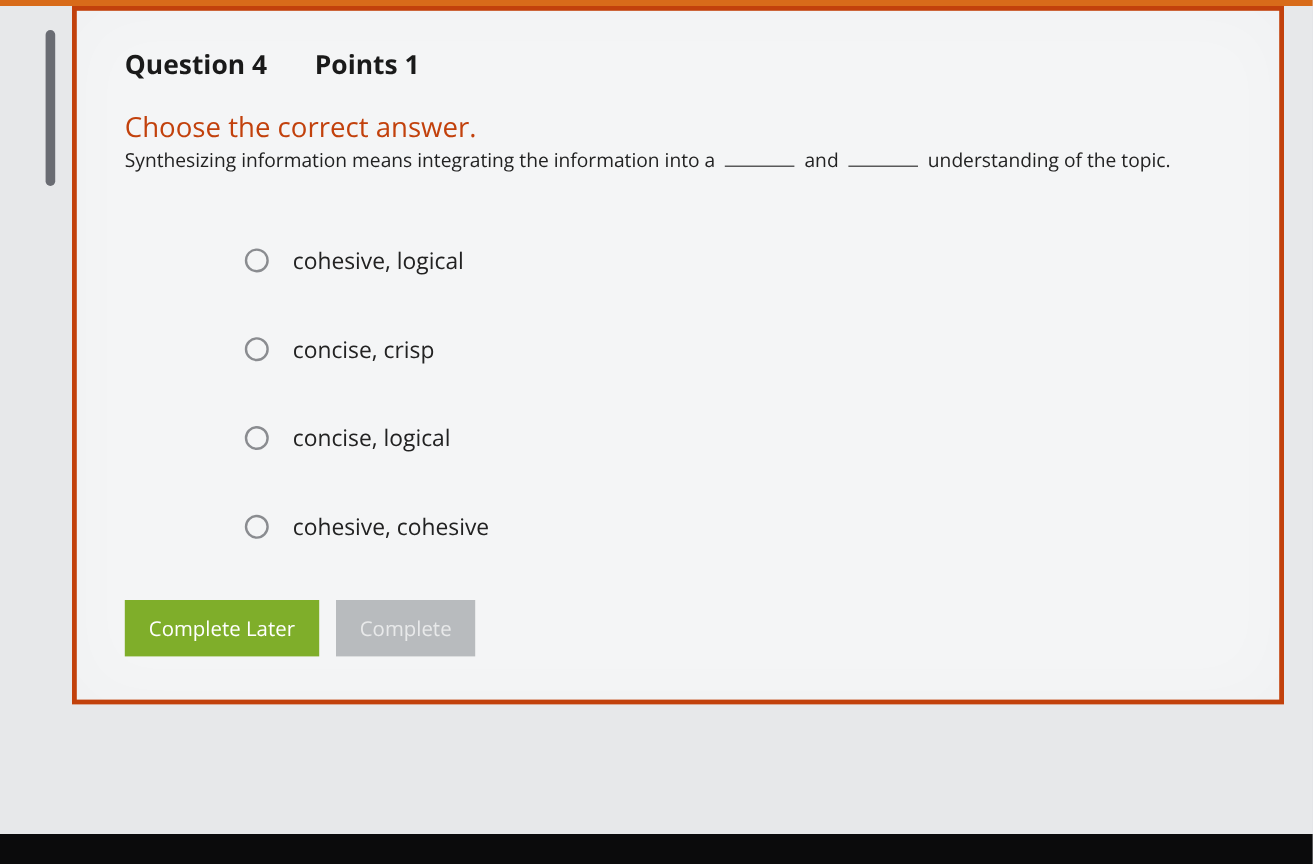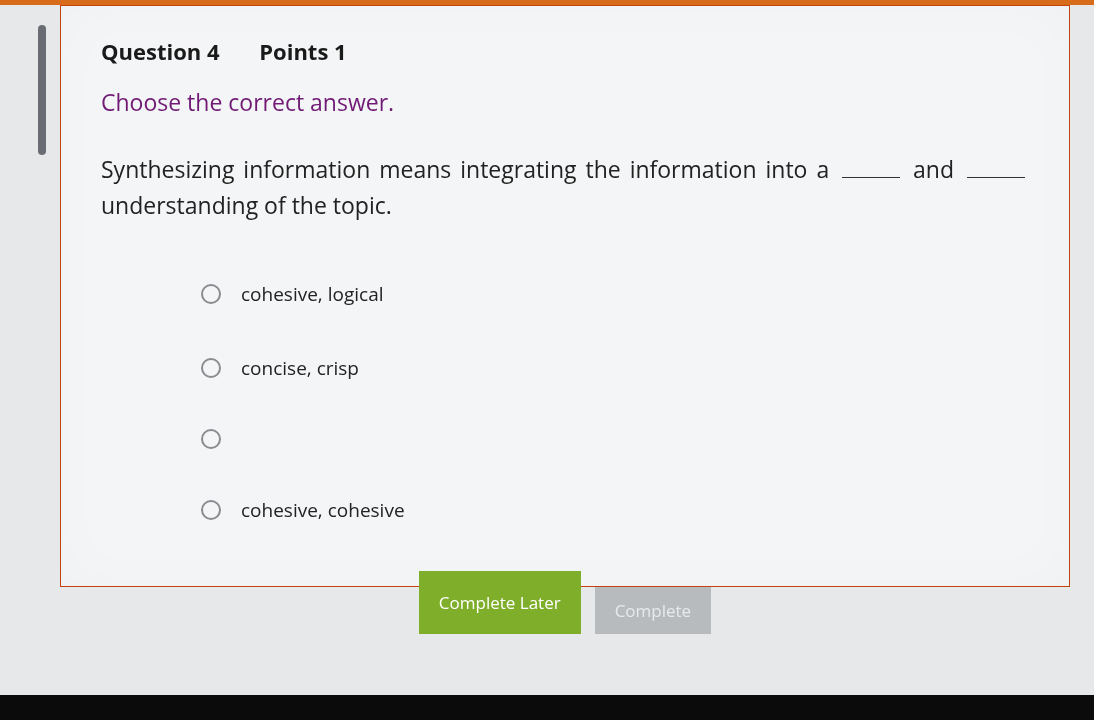--- a/index.html
+++ b/index.html
@@ -16,21 +16,21 @@
     position: relative;
     width: 100%;
     height: 690px;
     background: #e7e8ea;
     padding: 0;
   }
   .card {
     position: relative;
     margin: 0 24px 0 60px;
     background: #f4f5f6;
-    border: 1px solid #c2410c;
+    border: 4px solid #c2410c;
     height: 582px;
     padding: 30px 40px 0 40px;
     box-shadow: inset 0 0 60px rgba(0,0,0,0.02);
   }
   .side-indicator {
     position: absolute;
     left: 38px;
     top: 20px;
     width: 8px;
     height: 130px;
@@ -40,25 +40,24 @@
   }
   .header-row {
     font-size: 22px;
     color: #1a1a1a;
     margin-bottom: 20px;
   }
   .header-row .qlabel { font-weight: 700; margin-right: 34px; }
   .header-row .plabel { font-weight: 700; }
   .instruction {
     font-size: 23px;
-    color: #701a75;
-    margin-bottom: 34px;
+    color: #c2410c;
   }
   .stem {
-    font-size: 23px;
+    font-size: 16px;
     color: #222;
     line-height: 1.55;
     margin-bottom: 58px;
     text-align: justify;
   }
   .blank {
     display: inline-block;
     border-bottom: 1.5px solid #333;
     width: 58px;
     height: 0.9em;
@@ -82,40 +81,38 @@
     border-radius: 50%;
     flex: 0 0 20px;
     background: #f4f5f6;
   }
   .option-label {
     font-size: 19px;
     color: #222;
   }
   .button-row {
     display: flex;
-    justify-content: center;
     gap: 14px;
     margin-top: 10px;
   }
   .btn {
     padding: 12px 20px;
     font-size: 17px;
     color: #fff;
     border: none;
     cursor: pointer;
     font-family: inherit;
   }
   .btn-later {
     background: #7fae2a;
   }
   .btn-complete {
     background: #b8bbbe;
     color: #e8e9ea;
     cursor: default;
-    margin-top: 16px;
   }
   .bottom-bar {
     height: 25px;
     background: #0b0b0c;
   }
 </style>
 </head>
 <body>
 
 <div class="top-strip"></div>
@@ -140,20 +137,21 @@
       <div class="option">
         <span class="radio"></span>
         <span class="option-label">cohesive, logical</span>
       </div>
       <div class="option">
         <span class="radio"></span>
         <span class="option-label">concise, crisp</span>
       </div>
       <div class="option">
         <span class="radio"></span>
+        <span class="option-label">concise, logical</span>
       </div>
       <div class="option">
         <span class="radio"></span>
         <span class="option-label">cohesive, cohesive</span>
       </div>
     </div>
 
     <div class="button-row">
       <button class="btn btn-later">Complete Later</button>
       <button class="btn btn-complete">Complete</button>

